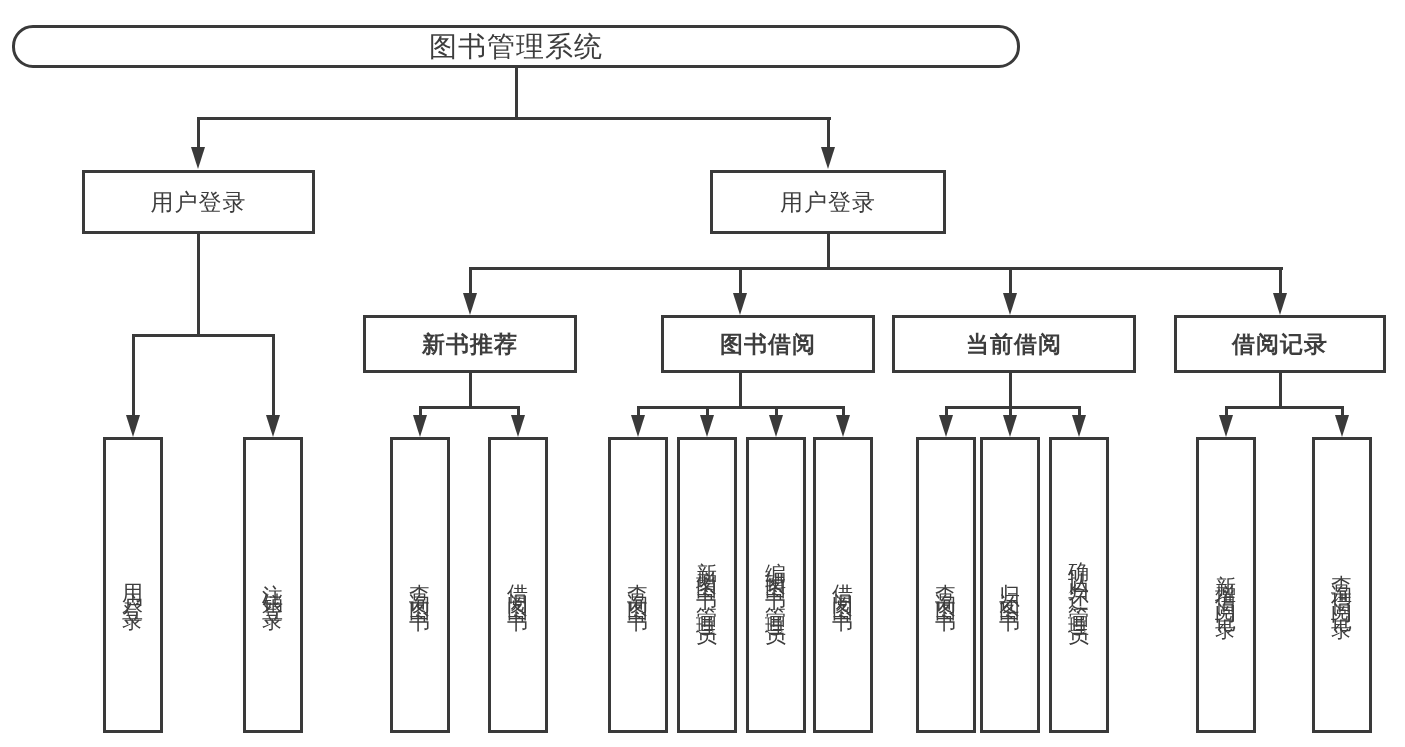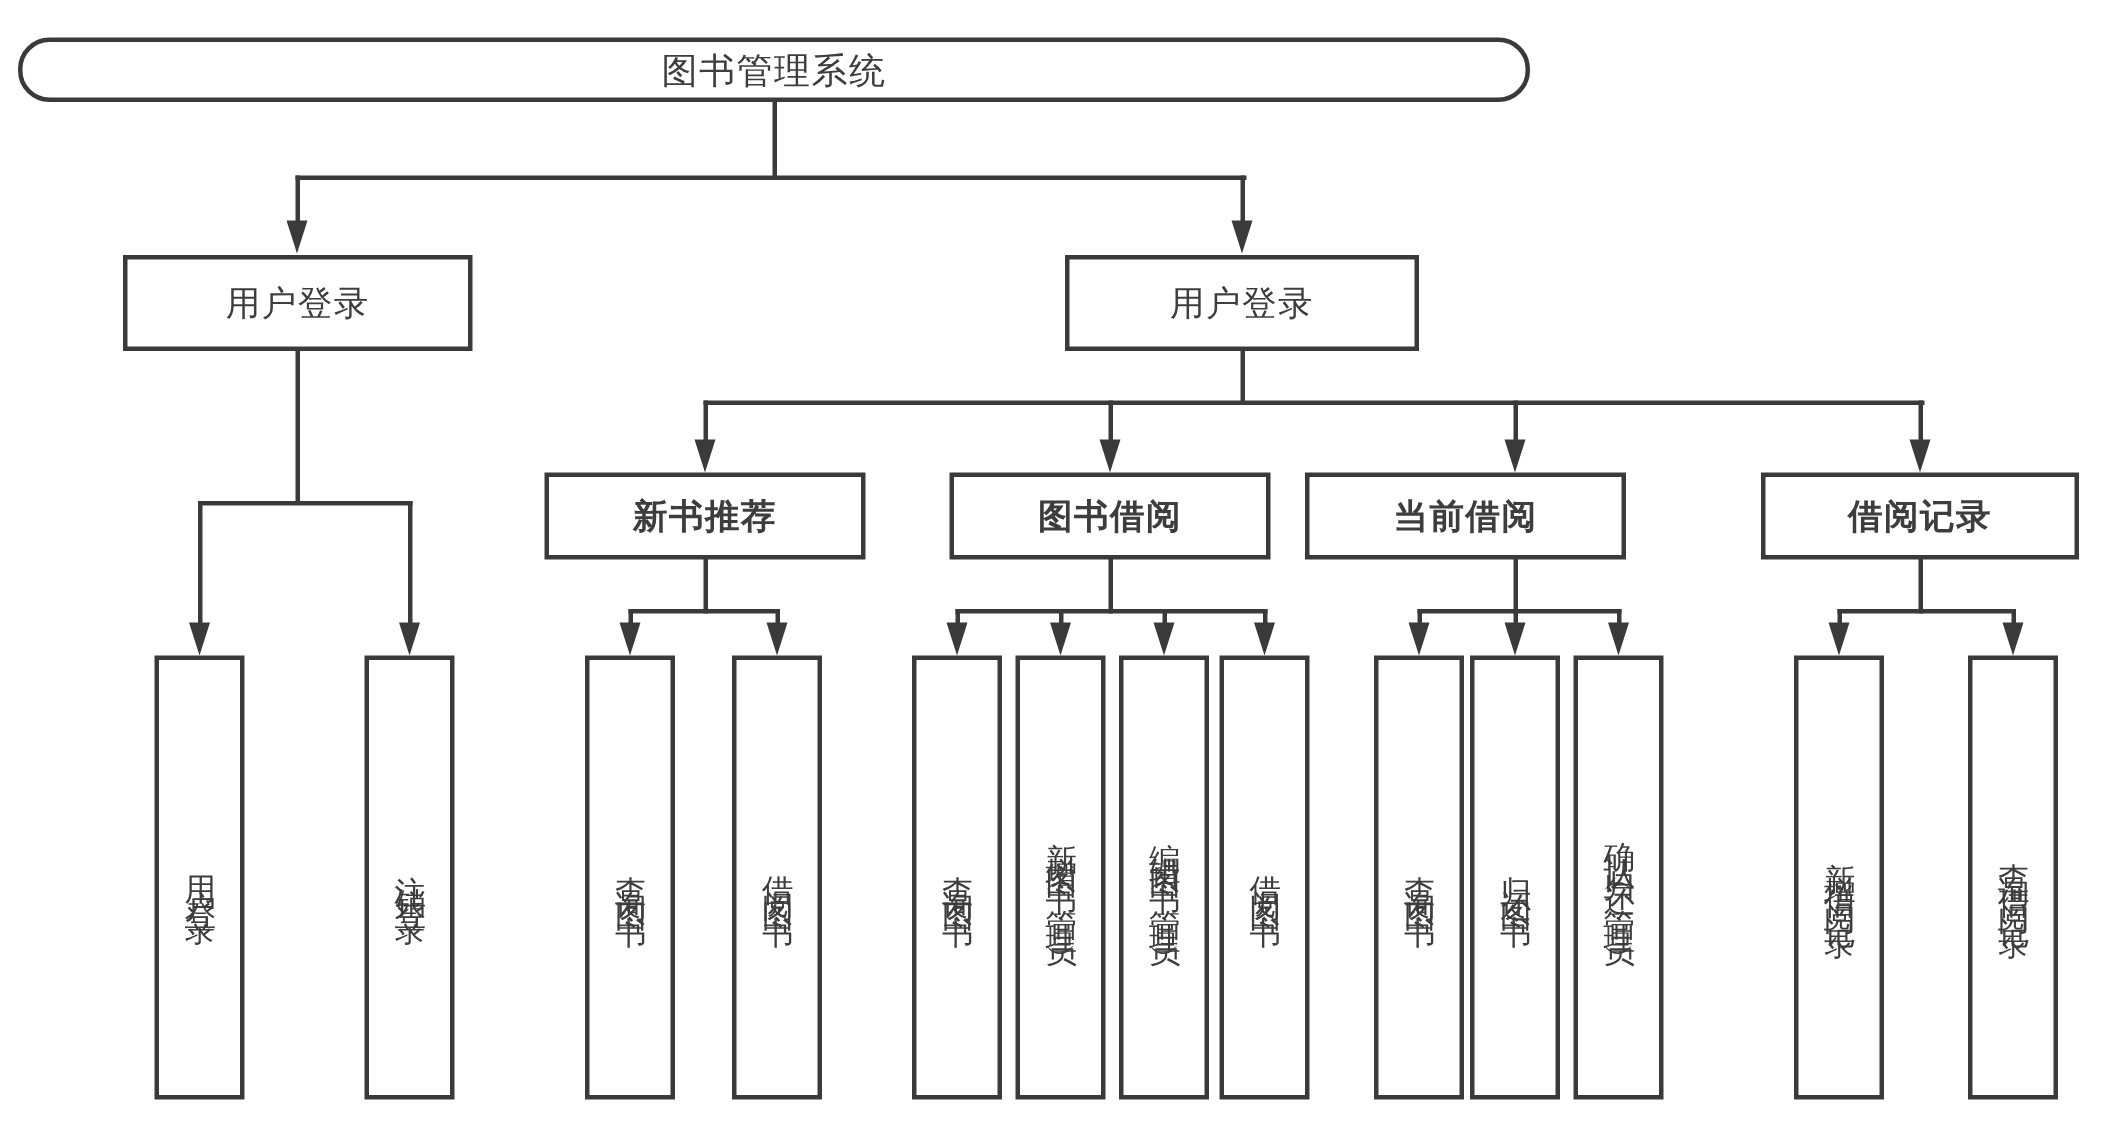--- a/index.html
+++ b/index.html
@@ -18,21 +18,21 @@
     position:absolute;
     box-sizing:border-box;
     background:#ffffff;
     border:3px solid #3a3a3a;
     display:flex;
     align-items:center;
     justify-content:center;
     color:#3d3d3d;
     letter-spacing:1px;
   }
-  .box-root{font-size:24px;border-radius:21px;}
+  .box-root{font-size:28px;border-radius:21px;}
   .box-l2{font-size:23px;}
   .box-l3{font-size:23px;font-weight:bold;}
   .leaf{font-size:21px;}
   .vtext{
     writing-mode:vertical-rl;
     text-orientation:mixed;
     letter-spacing:9px;
     line-height:1;
     font-size:21px;
     color:#3d3d3d;
@@ -87,22 +87,22 @@
   <div class="cl" style="left:469px;top:267px;width:3px;height:28px"></div>
   <div class="ah" style="left:463px;top:293px"></div>
   <div class="cl" style="left:739px;top:267px;width:3px;height:28px"></div>
   <div class="ah" style="left:733px;top:293px"></div>
   <div class="cl" style="left:1009px;top:267px;width:3px;height:28px"></div>
   <div class="ah" style="left:1003px;top:293px"></div>
   <div class="cl" style="left:1279px;top:267px;width:3px;height:28px"></div>
   <div class="ah" style="left:1273px;top:293px"></div>
 
   <div class="node box-l3" style="left:363px;top:315px;width:214px;height:58px">新书推荐</div>
-  <div class="node box-l3" style="left:633px;top:315px;width:214px;height:58px">图书借阅</div>
-  <div class="node box-l3" style="left:870px;top:315px;width:214px;height:58px">当前借阅</div>
+  <div class="node box-l3" style="left:661px;top:315px;width:214px;height:58px">图书借阅</div>
+  <div class="node box-l3" style="left:892px;top:315px;width:244px;height:58px">当前借阅</div>
   <div class="node box-l3" style="left:1174px;top:315px;width:212px;height:58px">借阅记录</div>
 
   <div class="cl" style="left:469px;top:372px;width:3px;height:37px"></div>
   <div class="cl" style="left:419px;top:406px;width:101px;height:3px"></div>
   <div class="cl" style="left:419px;top:406px;width:3px;height:11px"></div>
   <div class="ah" style="left:413px;top:415px"></div>
   <div class="cl" style="left:517px;top:406px;width:3px;height:11px"></div>
   <div class="ah" style="left:511px;top:415px"></div>
 
   <div class="cl" style="left:739px;top:372px;width:3px;height:37px"></div>

